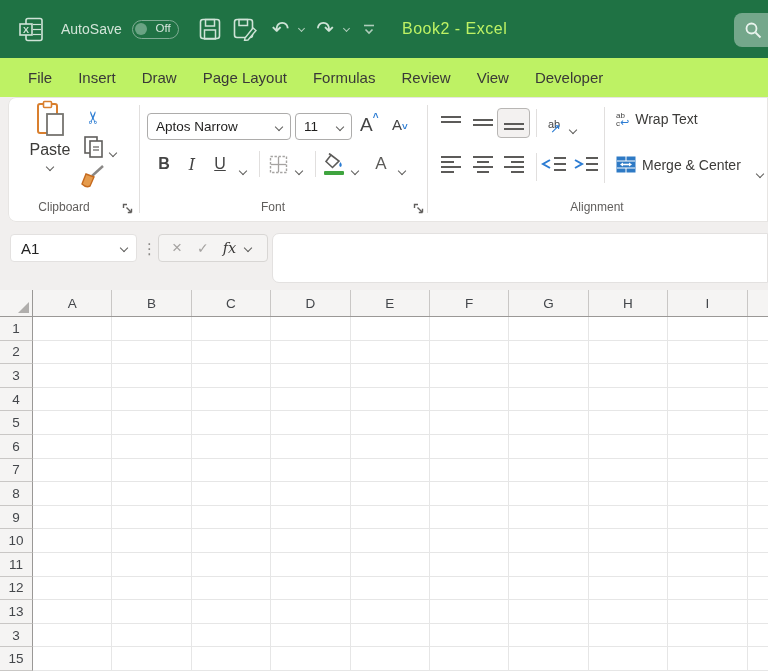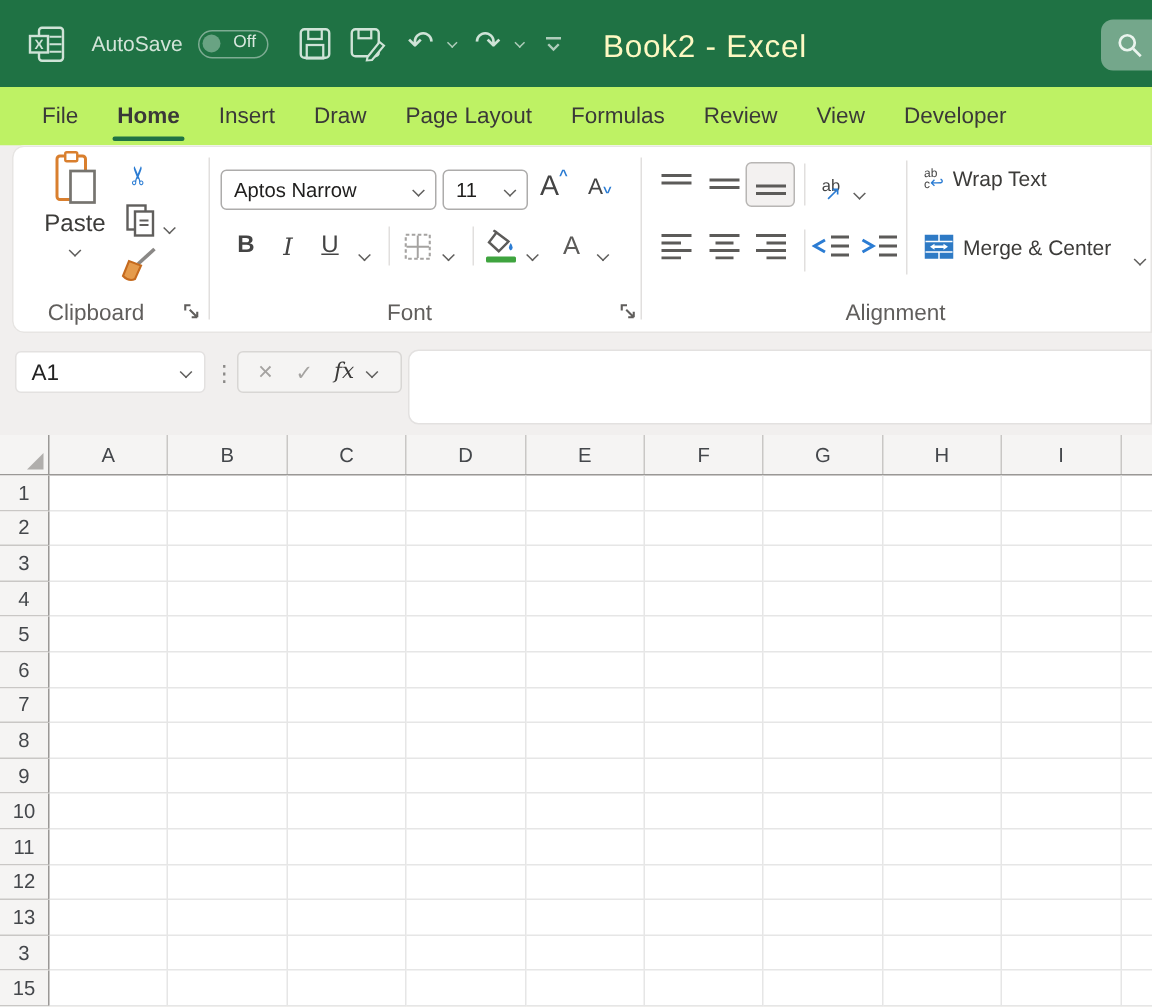--- a/index.html
+++ b/index.html
@@ -13,36 +13,36 @@
   .logo { margin-left:18px; display:flex; }
   .autosave-label { margin-left:16px; }
   .toggle { margin-left:10px; position:relative; width:47px; height:19px; border:1.5px solid #7EAC93; border-radius:10px; cursor:pointer; }
   .toggle .knob { position:absolute; left:2.5px; top:2px; width:12px; height:12px; border-radius:50%; background:#69A383; }
   .toggle .state { position:absolute; right:7px; top:1.5px; font-size:11.5px; color:#D9E8DF; }
   .tb-btn { margin-left:12px; display:flex; align-items:center; cursor:pointer; }
   .tb-glyph { color:#CFE3D7; font-size:21px; line-height:20px; }
   .chev { display:inline-block; width:6px; height:6px; border-right:1.6px solid #5F5E5C; border-bottom:1.6px solid #5F5E5C; transform:rotate(45deg); }
   .chev.light { border-color:#AFCDBB; width:5px; height:5px; }
   .tb-chev { margin-left:6px; margin-top:-2px; }
-  .wb-title { position:absolute; left:402px; top:20px; font-size:21px; color:#fef9c3; letter-spacing:.5px; }
+  .wb-title { position:absolute; left:402px; top:20px; font-size:16px; color:#bef264; letter-spacing:.5px; }
   .searchbox { position:absolute; left:734px; top:13px; width:48px; height:34px; background:rgba(255,255,255,.38); border-radius:8px; display:flex; align-items:center; cursor:pointer; }
   .searchbox svg { margin-left:11px; }
 
   
   .tabrow { height:39px; background:#bef264; display:flex; align-items:center; padding-left:15px; }
   .tab { position:relative; padding:0 13px; height:100%; display:flex; align-items:center; font-size:15px; color:#3A3938; cursor:pointer; }
   .tab.active { font-weight:bold; }
   .tab.active::after { content:''; position:absolute; left:10px; right:10px; bottom:3px; height:3px; border-radius:2px; background:#1F7244; }
 
   
   .ribbon-zone { position:relative; height:125px; background:#F1EFEE; }
   .ribbon-card { position:absolute; left:8px; right:0; top:0; bottom:0; background:#fff; border-radius:8px 0 0 8px; box-shadow:0 0 0 1px #E7E5E3 inset; }
   .rz { position:absolute; } 
   .vsep { position:absolute; width:1px; background:#E1DFDE; }
-  .grp-label { position:absolute; font-size:15px; color:#605E5C; text-align:center; }
+  .grp-label { position:absolute; font-size:12px; color:#605E5C; text-align:center; }
   .launcher { position:absolute; width:13px; height:13px; cursor:pointer; }
   .ribbon-btn { cursor:pointer; display:flex; align-items:center; justify-content:center; }
 
   .paste-btn { position:absolute; left:26px; top:3px; width:48px; height:92px; display:flex; flex-direction:column; align-items:center; cursor:pointer; }
   .paste-label { font-size:16px; color:#3C3B39; margin-top:3px; }
 
   .combo { position:absolute; height:27px; border:1px solid #ADACAB; border-radius:4px; background:#fff; display:flex; align-items:center; cursor:pointer; }
   .combo .val { font-size:13.5px; color:#1F1E1D; margin-left:8px; flex:1; white-space:nowrap; }
   .combo .chev { margin-right:8px; }
 
@@ -146,21 +146,20 @@
     <span class="searchbox">
       <svg width="17" height="17" viewBox="0 0 17 17">
         <circle cx="6.5" cy="6.5" r="5" fill="none" stroke="#EAF4EE" stroke-width="1.8"></circle>
         <line x1="10.5" y1="10.5" x2="15.5" y2="15.5" stroke="#EAF4EE" stroke-width="1.8"></line>
       </svg>
     </span>
   </header>
 
   <nav class="tabrow">
     <div class="tab">File</div>
-    <div class="tab active">Home</div>
     <div class="tab">Insert</div>
     <div class="tab">Draw</div>
     <div class="tab">Page Layout</div>
     <div class="tab">Formulas</div>
     <div class="tab">Review</div>
     <div class="tab">View</div>
     <div class="tab">Developer</div>
   </nav>
 
   <section class="ribbon-zone">

